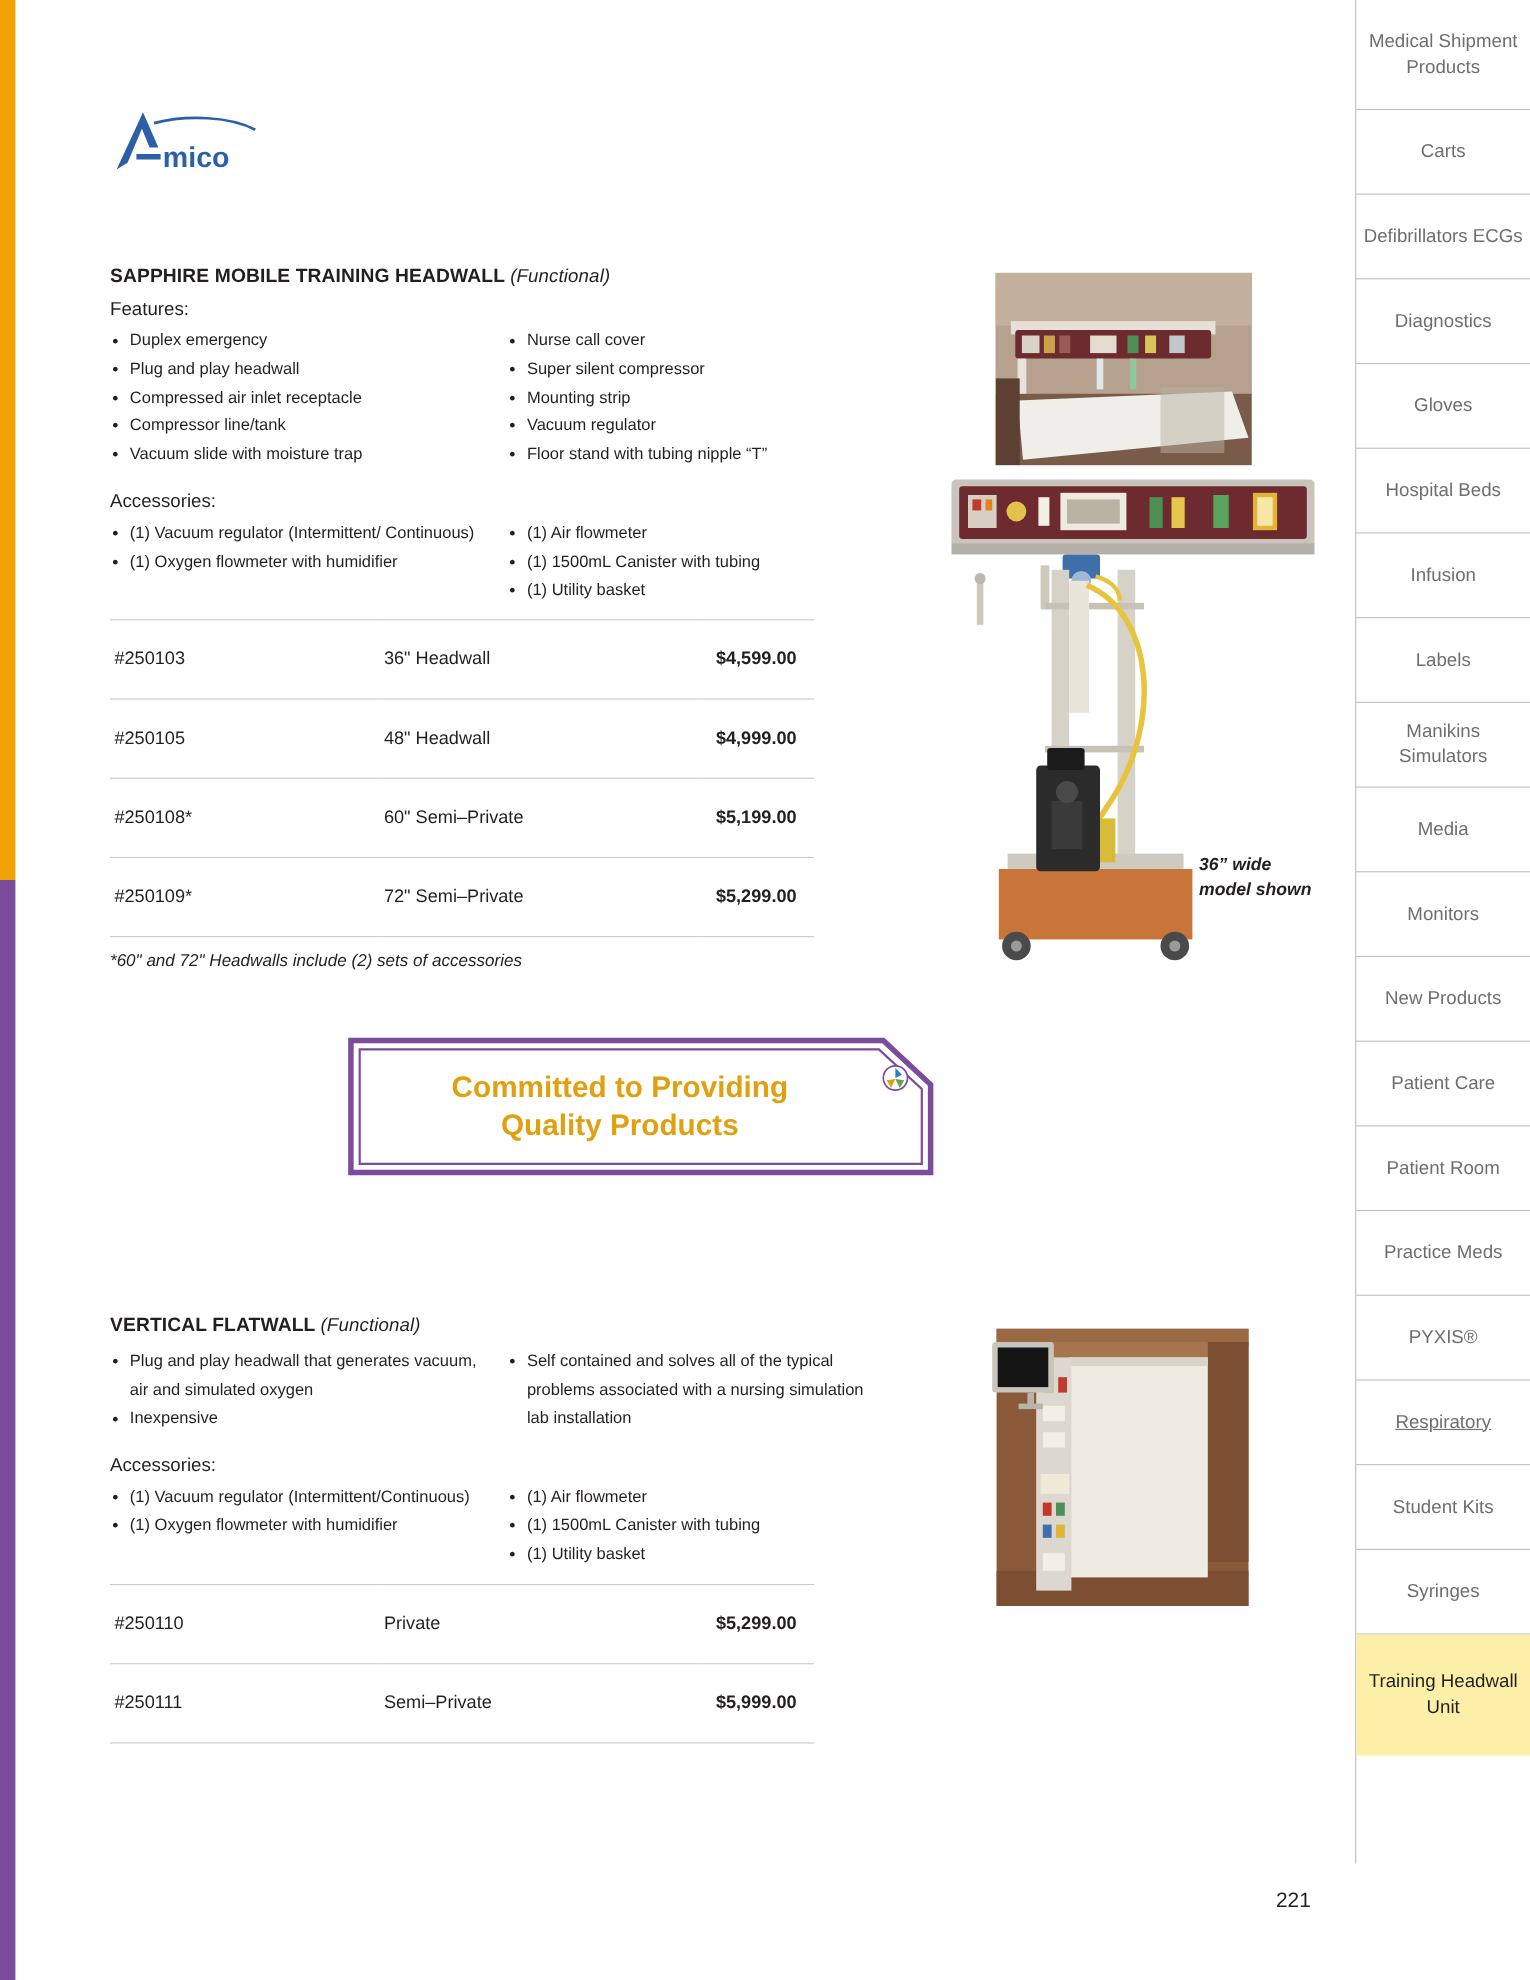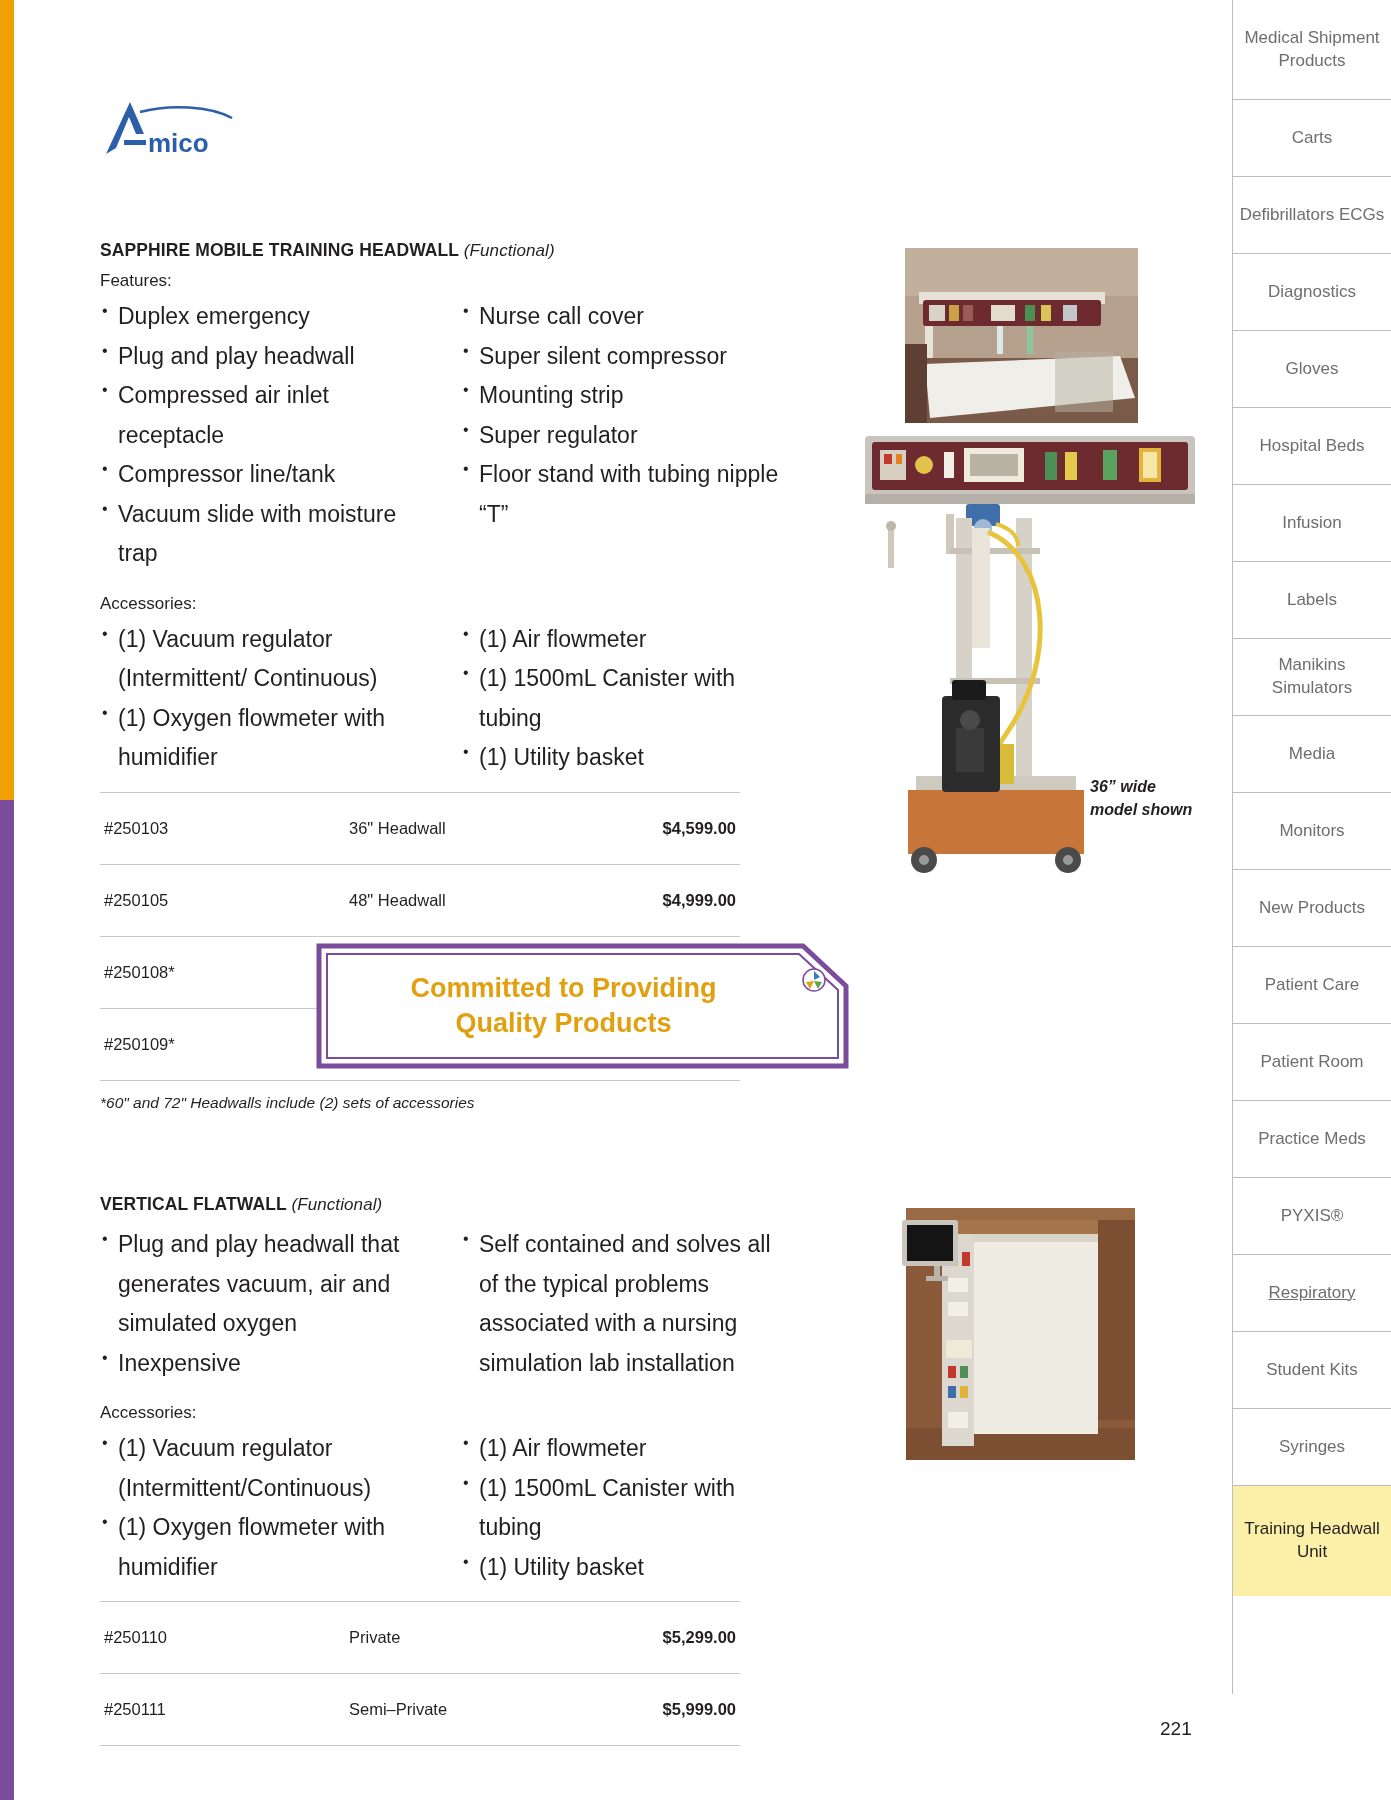--- a/index.html
+++ b/index.html
@@ -39,41 +39,41 @@
     font-size:17.5px; font-weight:bold; letter-spacing:0.1px; margin:0 0 10px 0;
   }
   h2.sec-title .ital { font-weight:normal; font-style:italic; font-size:17px; }
 
   .sub-label { font-size:17px; margin:0 0 6px 0; }
 
   ul.feat {
     list-style:none; margin:0; padding:0;
   }
   ul.feat li {
-    position:relative; padding-left:18px; font-size:23px; line-height:1.72;
+    position:relative; padding-left:18px; font-size:15px; line-height:1.72;
   }
   ul.feat li::before {
     content:"•"; position:absolute; left:2px; top:0; font-size:16px;
   }
   .two-col {
     display:flex; gap:26px;
   }
   .col-a { width:335px; }
   .col-b { width:330px; }
 
   
   table.prices {
     width:640px; border-collapse:collapse; margin-top:14px; font-size:16.5px;
   }
   table.prices tr { border-top:1px solid #c9c9c9; }
   table.prices tr:last-child { border-bottom:1px solid #c9c9c9; }
   table.prices td { padding:26px 4px; }
   td.sku { width:245px; padding-left:10px; }
   td.desc { width:290px; }
-  td.price { text-align:right; font-weight:bold; padding-right:12px; }
+  td.price { text-align:center; font-weight:bold; padding-right:12px; }
 
   .footnote { font-style:italic; font-size:15.5px; margin-top:13px; }
 
   
   .img-room {
     position:absolute; left:905px; top:248px; width:233px; height:175px;
     background:#b9a893;
     border:0; overflow:hidden;
   }
   .img-cart {
@@ -157,21 +157,21 @@
         <li>Duplex emergency</li>
         <li>Plug and play headwall</li>
         <li>Compressed air inlet receptacle</li>
         <li>Compressor line/tank</li>
         <li>Vacuum slide with moisture trap</li>
       </ul>
       <ul class="feat col-b">
         <li>Nurse call cover</li>
         <li>Super silent compressor</li>
         <li>Mounting strip</li>
-        <li>Super regulator</li>
+        <li>Vacuum regulator</li>
         <li>Floor stand with tubing nipple “T”</li>
       </ul>
     </div>
 
     <p class="sub-label" style="margin-top:20px;">Accessories:</p>
     <div class="two-col">
       <ul class="feat col-a">
         <li>(1) Vacuum regulator (Intermittent/ Continuous)</li>
         <li>(1) Oxygen flowmeter with humidifier</li>
       </ul>

